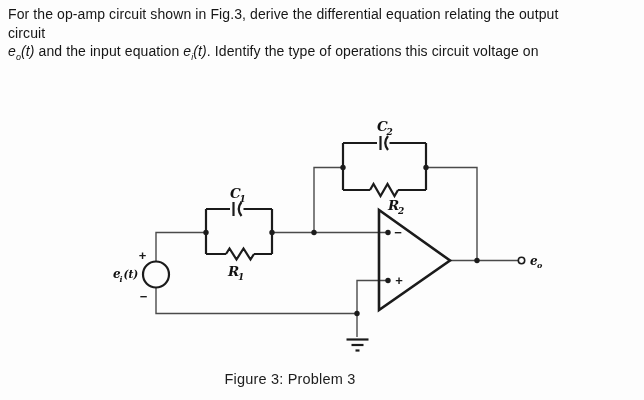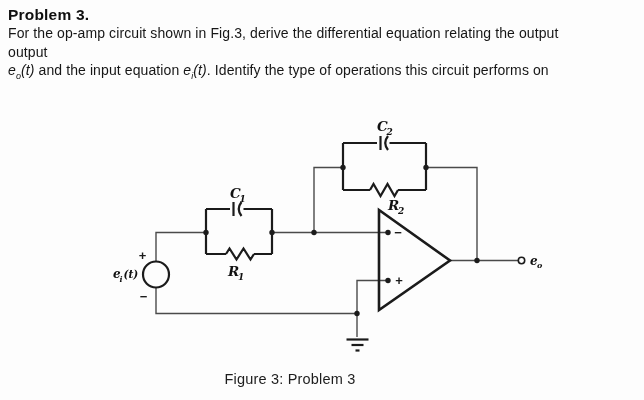--- a/index.html
+++ b/index.html
@@ -48,24 +48,23 @@
     text-align:center; font-size:14.5px; color:#1d1d1d;
     letter-spacing:0.2px;
   }
 </style>
 </head>
 <body>
 
 <div class="page">
 
   <div class="text-block">
-    <div class="title">Problem 3.</div>
     <div class="line"><span>For the op-amp circuit shown in Fig.3, derive the differential equation relating the output</span></div>
-    <div class="line"><span>output</span></div>
-    <div class="line"><span class="mi"><span>e</span><sub>o</sub><span>(t)</span></span><span> and the input equation </span><span class="mi"><span>e</span><sub>i</sub><span>(t)</span></span><span>. Identify the type of operations this circuit performs on</span></div>
+    <div class="line"><span>circuit</span></div>
+    <div class="line"><span class="mi"><span>e</span><sub>o</sub><span>(t)</span></span><span> and the input equation </span><span class="mi"><span>e</span><sub>i</sub><span>(t)</span></span><span>. Identify the type of operations this circuit voltage on</span></div>
   </div>
 
   <svg class="circuit" width="644" height="400" viewBox="0 0 644 400">
 
     <path class="wire" d="M156,261.5 L156,232.5 L206,232.5"></path>
     <path class="wire" d="M272,232.5 L388,232.5"></path>
     <path class="wire" d="M314,232.5 L314,167.5 L343,167.5"></path>
     <path class="wire" d="M426,167.5 L477,167.5 L477,260.5"></path>
     <path class="wire" d="M450,260.5 L518.5,260.5"></path>
     <path class="wire" d="M156,287.5 L156,313.5 L357,313.5"></path>

